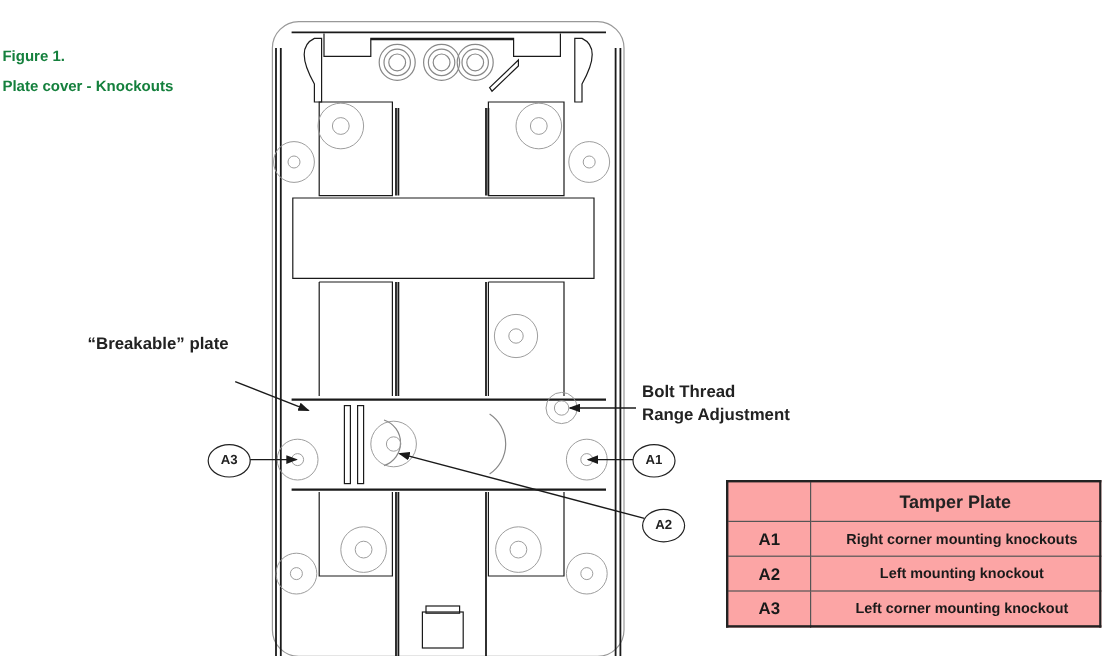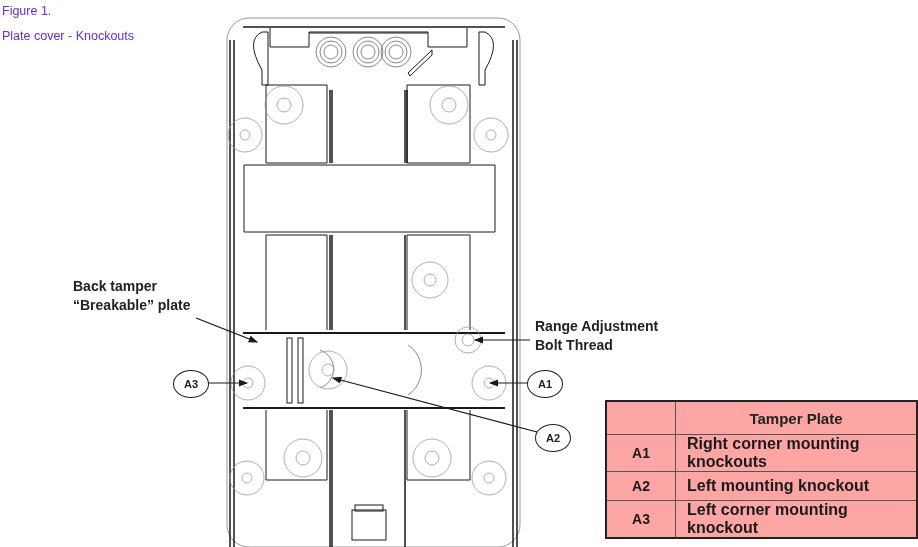--- a/index.html
+++ b/index.html
@@ -1,31 +1,31 @@
 <!DOCTYPE html>
 <html><head>
 <meta charset="utf-8">
 <style>
   html, body { margin:0; padding:0; background:#ffffff; }
   body { width:918px; height:547px; position:relative; overflow:hidden;
          font-family:"Liberation Sans", sans-serif; color:#1a1a1a; }
-  .fig-title { position:absolute; left:2px; font-weight:normal; font-size:12.5px; color:#6d28d9; }
+  .fig-title { position:absolute; left:2px; font-weight:bold; font-size:12.5px; color:#15803d;margin-top:36px; }
   #fig-num { top:4px; }
   #fig-caption { top:29px; }
   svg.drawing { position:absolute; left:0; top:0; }
   .label { position:absolute; font-weight:bold; font-size:14px; line-height:19px; color:#222; }
   .callout { position:absolute; width:34px; height:26px; border:1px solid #222; border-radius:50%;
              background:#fff; font-weight:bold; font-size:11px; display:flex; align-items:center;
              justify-content:center; color:#222; }
   table.legend { position:absolute; left:605px; top:400px; border-collapse:collapse;
                  border:2px solid #222; background:#fca5a5; }
   table.legend td, table.legend th { border:1px solid #555; padding:0; }
   table.legend th { height:32px; font-size:15px; font-weight:bold; color:#222; }
   table.legend td.code { width:69px; text-align:center; font-weight:bold; font-size:14px; height:28px; }
-  table.legend td.desc { width:232px; font-weight:bold; font-size:16px; padding-left:11px; height:28px; }
+  table.legend td.desc { width:232px; font-weight:bold; font-size:12px; padding-left:11px; height:28px;text-align:center; }
 </style>
 </head>
 <body>
 
 <div class="fig-title" id="fig-num">Figure 1.</div>
 <div class="fig-title" id="fig-caption">Plate cover - Knockouts</div>
 
 <svg class="drawing" width="918" height="547" viewBox="0 0 918 547">
   <defs>
     <marker id="arrow" markerWidth="8" markerHeight="6" refX="7" refY="3" orient="auto">
@@ -116,26 +116,25 @@
   <g stroke="#1a1a1a" stroke-width="1.2" fill="none">
     <line x1="196" y1="318" x2="257" y2="342" marker-end="url(#arrow)"></line>
     <line x1="208" y1="383" x2="247" y2="383" marker-end="url(#arrow)"></line>
     <line x1="528" y1="383" x2="490" y2="383" marker-end="url(#arrow)"></line>
     <line x1="537" y1="432" x2="333" y2="378" marker-end="url(#arrow)"></line>
     <line x1="530" y1="340" x2="475" y2="340" marker-end="url(#arrow)"></line>
   </g>
 </svg>
 
 <div class="label" style="left:73px; top:277px;">
-  <div>Back tamper</div>
   <div>“Breakable” plate</div>
 </div>
 <div class="label" style="left:535px; top:317px;">
+  <div>Bolt Thread</div>
   <div>Range Adjustment</div>
-  <div>Bolt Thread</div>
 </div>
 
 <div class="callout" style="left:173px; top:370px;">A3</div>
 <div class="callout" style="left:527px; top:370px;">A1</div>
 <div class="callout" style="left:535px; top:424px;">A2</div>
 
 <table class="legend">
   <tbody>
       <tr>
     <th></th>

